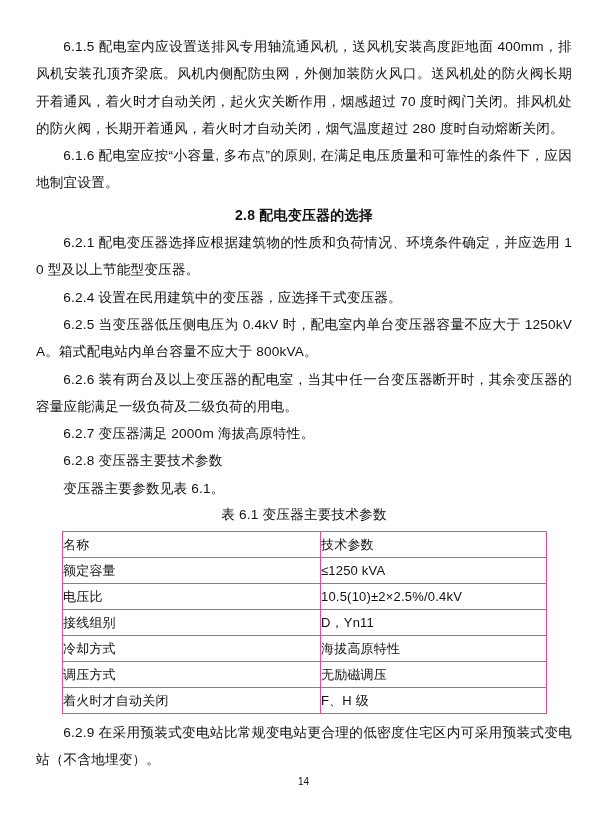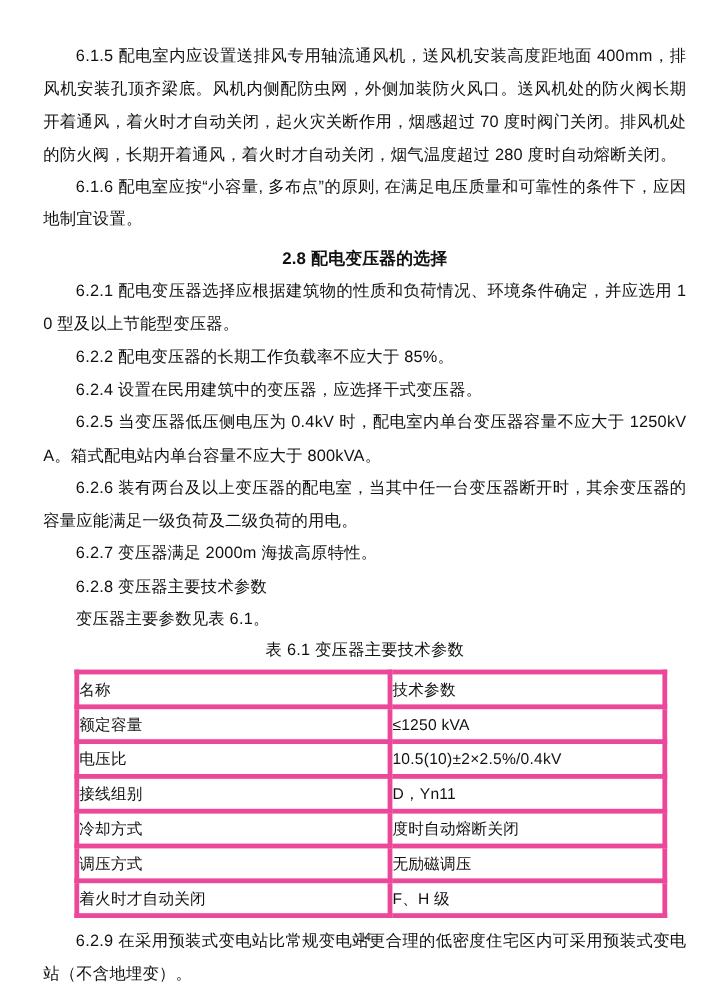--- a/index.html
+++ b/index.html
@@ -47,21 +47,21 @@
     text-align: center;
     letter-spacing: 0.2px;
   }
   table.params {
     border-collapse: collapse;
     table-layout: fixed;
     width: 483px;
     margin: 3px 0 0 26px;
   }
   table.params td {
-    border: 4px solid #ec4899;
+    border: 1px solid #ec4899;
     height: 25px;
     font-size: 13px;
     vertical-align: middle;
     padding: 0;
     letter-spacing: 0.2px;
     overflow: hidden;
     white-space: nowrap;
   }
   td.col-name  { width: 257px; padding-left: 31px; }
   td.col-value { width: 225px; padding-left: 44px; }
@@ -81,21 +81,20 @@
 
 <div class="page">
   <div class="content">
 
     <p class="para">6.1.5 配电室内应设置送排风专用轴流通风机，送风机安装高度距地面 400mm，排风机安装孔顶齐梁底。风机内侧配防虫网，外侧加装防火风口。送风机处的防火阀长期开着通风，着火时才自动关闭，起火灾关断作用，烟感超过 70 度时阀门关闭。排风机处的防火阀，长期开着通风，着火时才自动关闭，烟气温度超过 280 度时自动熔断关闭。</p>
     <p class="para">6.1.6 配电室应按“小容量, 多布点”的原则, 在满足电压质量和可靠性的条件下，应因地制宜设置。</p>
 
     <h2 class="section-heading">2.8 配电变压器的选择</h2>
 
     <p class="para">6.2.1 配电变压器选择应根据建筑物的性质和负荷情况、环境条件确定，并应选用 10 型及以上节能型变压器。</p>
-    <p class="para">6.2.2 配电变压器的长期工作负载率不应大于 85%。</p>
     <p class="para">6.2.4 设置在民用建筑中的变压器，应选择干式变压器。</p>
     <p class="para">6.2.5 当变压器低压侧电压为 0.4kV 时，配电室内单台变压器容量不应大于 1250kVA。箱式配电站内单台容量不应大于 800kVA。</p>
     <p class="para">6.2.6 装有两台及以上变压器的配电室，当其中任一台变压器断开时，其余变压器的容量应能满足一级负荷及二级负荷的用电。</p>
     <p class="para">6.2.7 变压器满足 2000m 海拔高原特性。</p>
     <p class="para">6.2.8 变压器主要技术参数</p>
     <p class="para">变压器主要参数见表 6.1。</p>
 
     <p class="table-caption">表 6.1 变压器主要技术参数</p>
 
     <table class="params">
@@ -111,21 +110,21 @@
         <tr>
           <td class="col-name">电压比</td>
           <td class="col-value">10.5(10)±2×2.5%/0.4kV</td>
         </tr>
         <tr>
           <td class="col-name">接线组别</td>
           <td class="col-value">D，Yn11</td>
         </tr>
         <tr>
           <td class="col-name">冷却方式</td>
-          <td class="col-value">度时自动熔断关闭</td>
+          <td class="col-value">海拔高原特性</td>
         </tr>
         <tr>
           <td class="col-name">调压方式</td>
           <td class="col-value">无励磁调压</td>
         </tr>
         <tr>
           <td class="col-name">着火时才自动关闭</td>
           <td class="col-value">F、H 级</td>
         </tr>
       </tbody>

